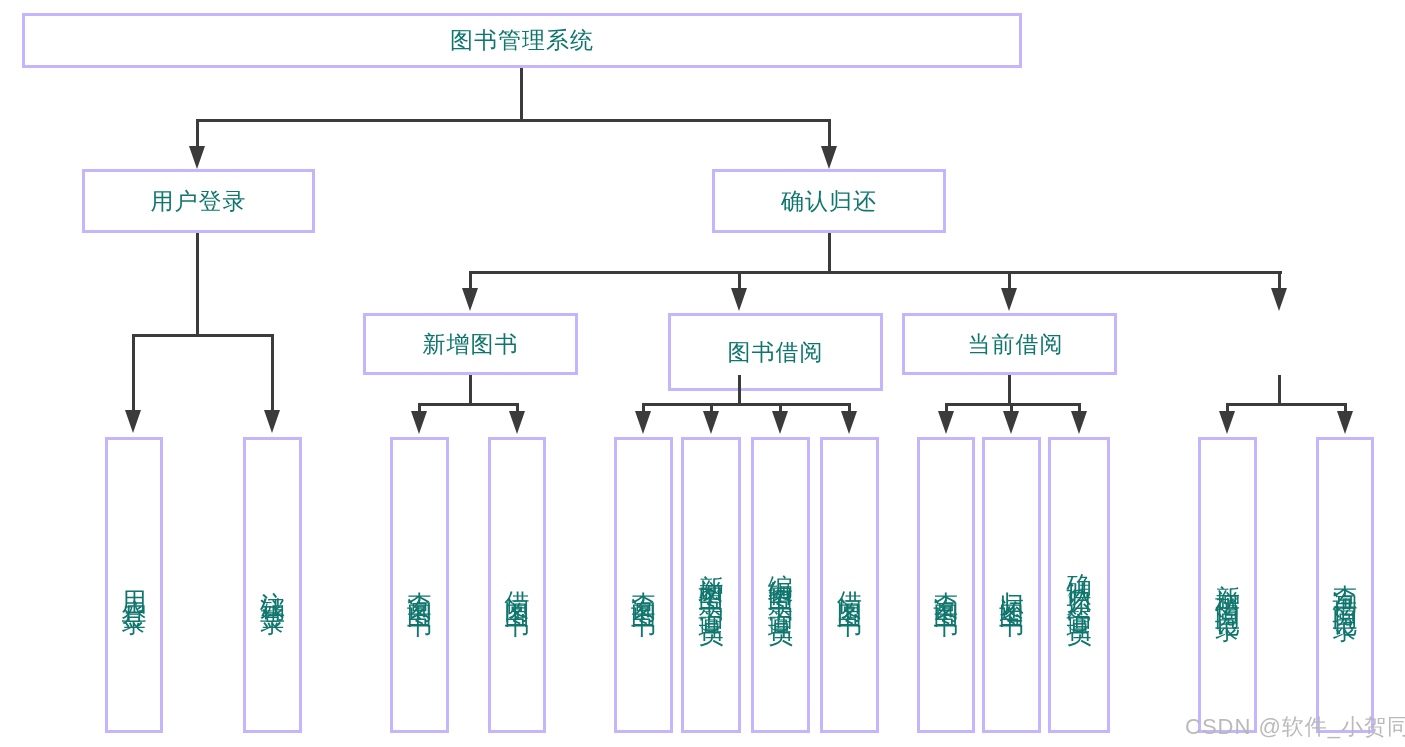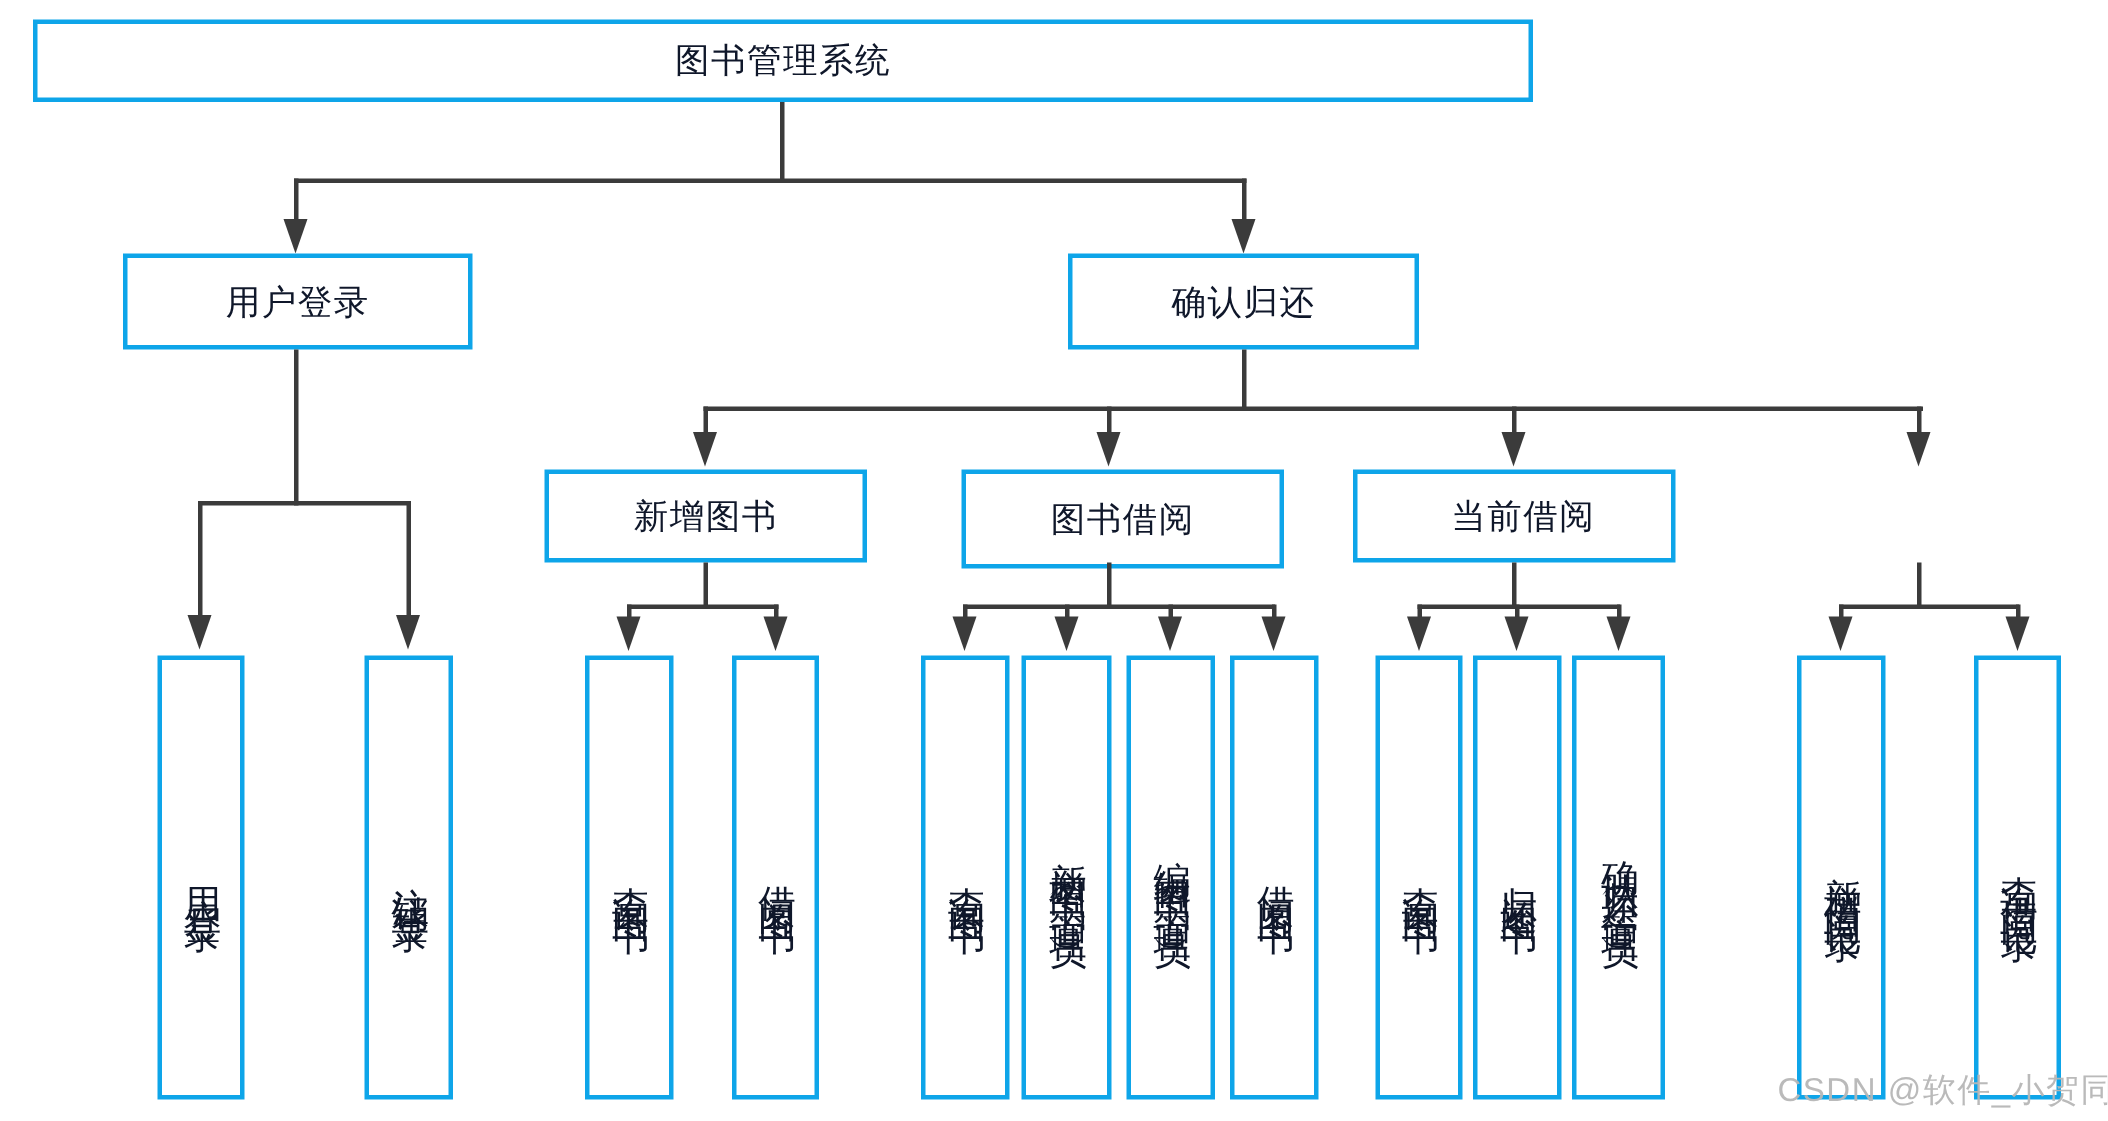--- a/index.html
+++ b/index.html
@@ -6,26 +6,26 @@
   #canvas{
     position:relative;
     width:1405px;height:747px;
     background:#ffffff;
     font-family:"Liberation Sans", sans-serif;
     overflow:hidden;
   }
   .box{
     position:absolute;
     box-sizing:border-box;
-    border:3px solid #0ea5e9;
+    border:3px solid #c4b5fd;
     background:#ffffff;
     display:flex;
     align-items:center;
     justify-content:center;
-    color:#0f172a;
+    color:#0f766e;
     font-size:23px;
     letter-spacing:1px;
     text-align:center;
   }
   .vbox{
     writing-mode:vertical-rl;
     text-orientation:mixed;
     font-size:25px;
     letter-spacing:7px;
     line-height:1;
@@ -78,21 +78,21 @@
   <div class="vline" style="left:469px;top:271px;height:20px;"></div>
   <div class="arrow" style="left:462px;top:288px;"></div>
   <div class="vline" style="left:738px;top:271px;height:20px;"></div>
   <div class="arrow" style="left:731px;top:288px;"></div>
   <div class="vline" style="left:1008px;top:271px;height:20px;"></div>
   <div class="arrow" style="left:1001px;top:288px;"></div>
   <div class="vline" style="left:1278px;top:271px;height:20px;"></div>
   <div class="arrow" style="left:1271px;top:288px;"></div>
 
   <div class="box" style="left:363px;top:313px;width:215px;height:62px;">新增图书</div>
-  <div class="box" style="left:641px;top:313px;width:215px;height:66px;">图书借阅</div>
+  <div class="box" style="left:668px;top:313px;width:215px;height:78px;">图书借阅</div>
   <div class="box" style="left:902px;top:313px;width:215px;height:62px;padding-left:12px;">当前借阅</div>
 
   <div class="vline" style="left:469px;top:375px;height:31px;"></div>
   <div class="hline" style="left:418px;top:403px;width:101px;"></div>
   <div class="vline" style="left:418px;top:403px;height:12px;"></div>
   <div class="arrow" style="left:411px;top:411px;"></div>
   <div class="vline" style="left:516px;top:403px;height:12px;"></div>
   <div class="arrow" style="left:509px;top:411px;"></div>
 
   <div class="vline" style="left:738px;top:375px;height:31px;"></div>

